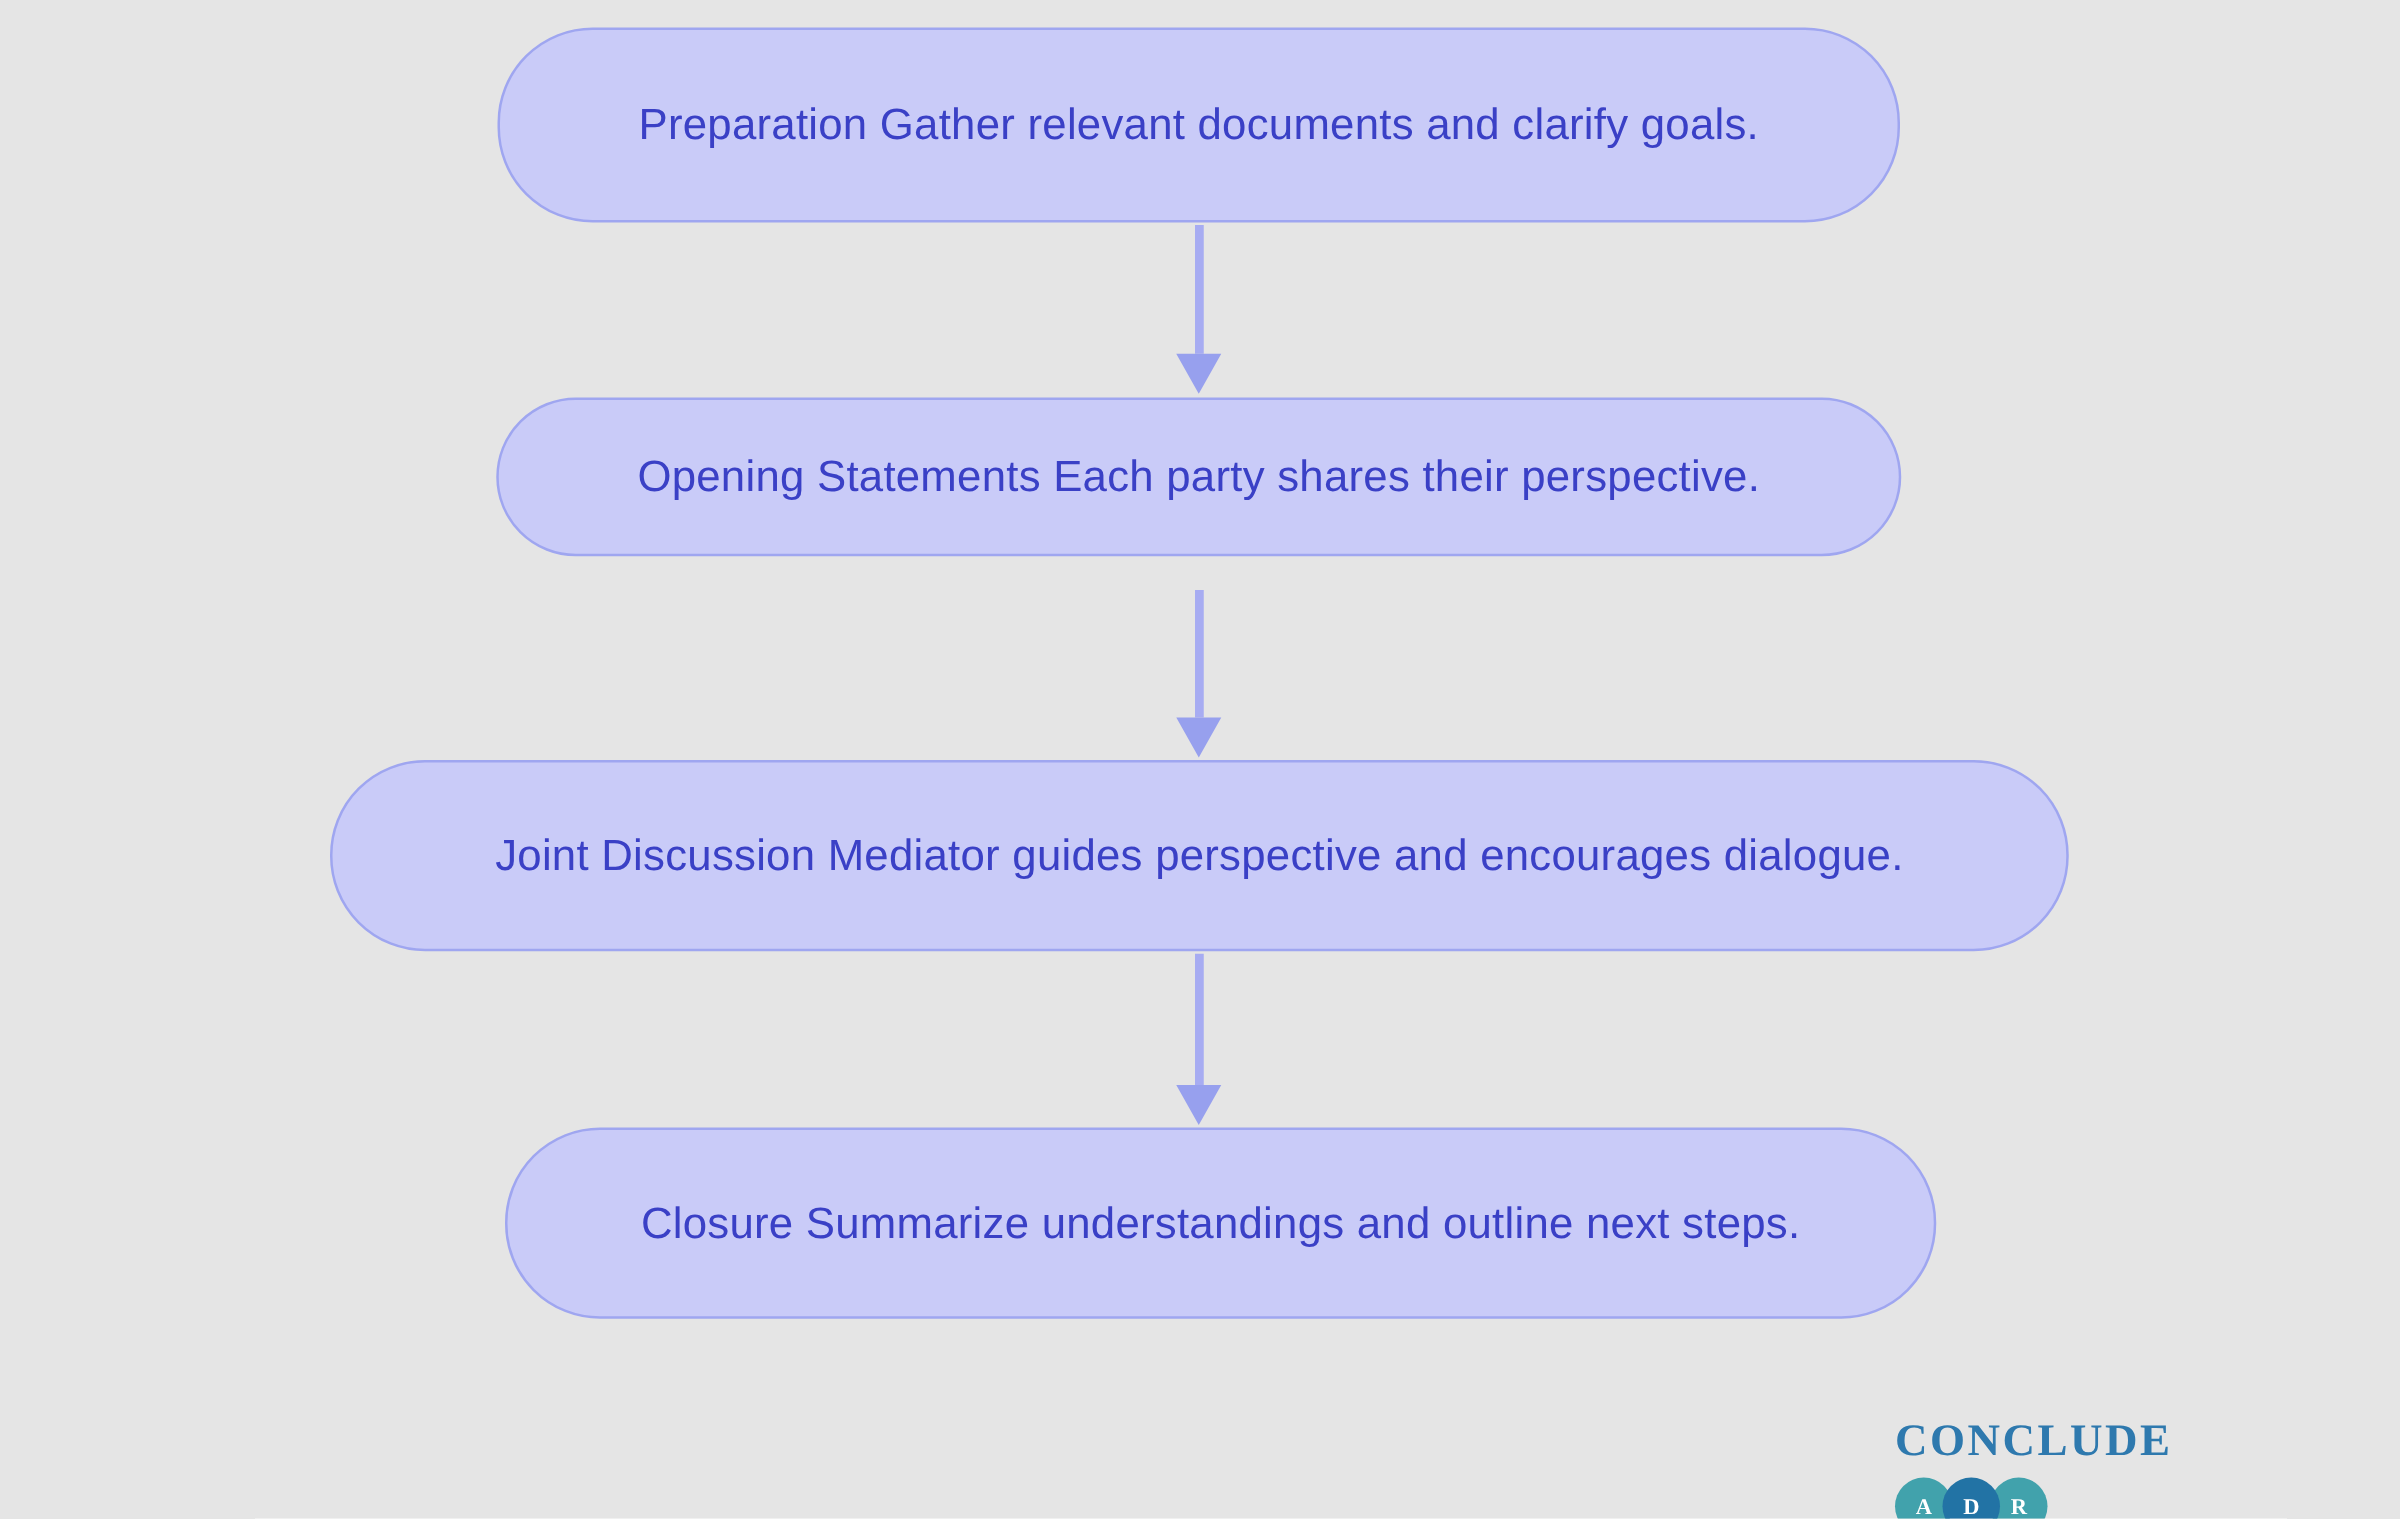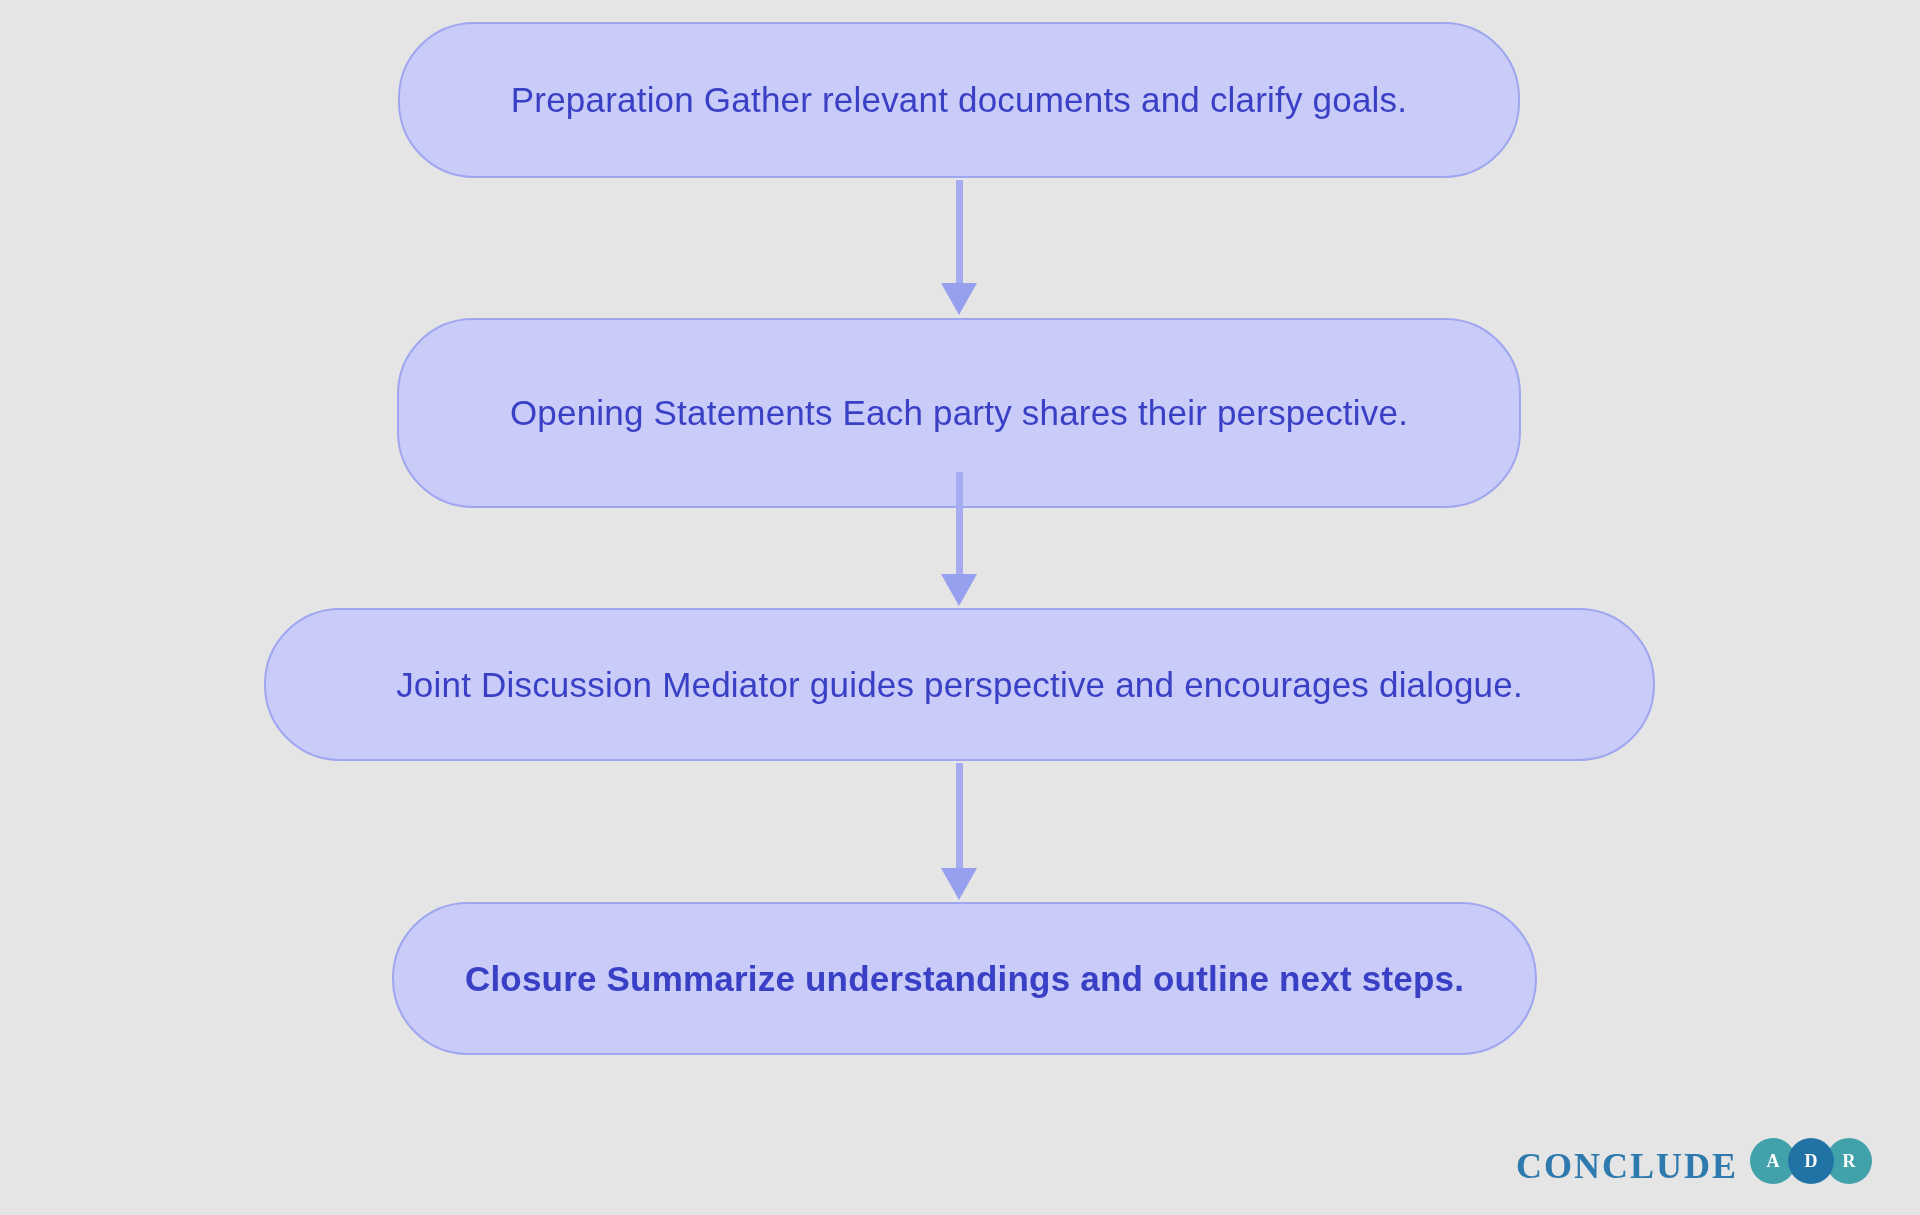--- a/index.html
+++ b/index.html
@@ -23,23 +23,23 @@
     border-radius: 76px;
     display: flex;
     align-items: center;
     justify-content: center;
     text-align: center;
     color: #3A40C6;
     font-size: 35px;
     letter-spacing: 0.2px;
   }
   .node-1 { left: 398px; top: 22px;  width: 1122px; height: 156px; }
-  .node-2 { left: 397px; top: 318px; width: 1124px; height: 190px; }
+  .node-2 { left: 397px; top: 318px; width: 1124px; height: 127px; }
   .node-3 { left: 264px; top: 608px; width: 1391px; height: 153px; }
-  .node-4 { left: 392px; top: 902px; width: 1145px; height: 153px; font-weight: bold; }
+  .node-4 { left: 404px; top: 902px; width: 1145px; height: 153px; }
 
   .arrow {
     position: absolute;
     width: 36px;
     display: flex;
     flex-direction: column;
     align-items: center;
   }
   .arrow-1 { left: 941px; top: 180px; height: 135px; }
   .arrow-2 { left: 941px; top: 472px; height: 134px; }
@@ -56,22 +56,23 @@
     border-right: 18px solid transparent;
     border-top: 32px solid #97A0EE;
   }
 
   .logo {
     position: absolute;
     left: 1516px;
     top: 1134px;
     height: 50px;
     display: flex;
-    align-items: flex-end;
+    align-items: flex-start;
     gap: 12px;
+    flex-direction: column;
   }
   .logo-wordmark {
     font-family: "Liberation Serif", serif;
     font-weight: bold;
     font-size: 36px;
     letter-spacing: 2px;
     color: #2E79AE;
     line-height: 1;
   }
   .logo-circles {

